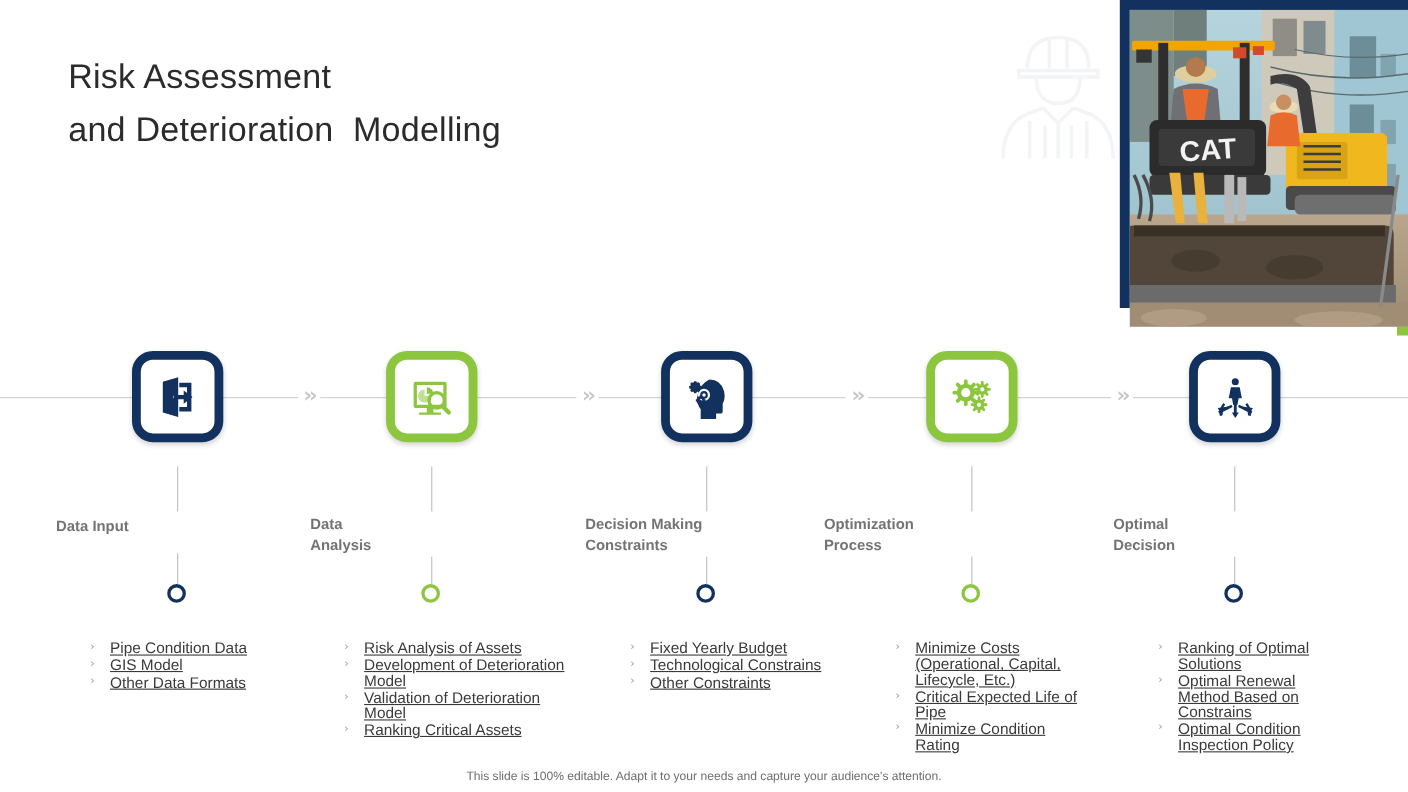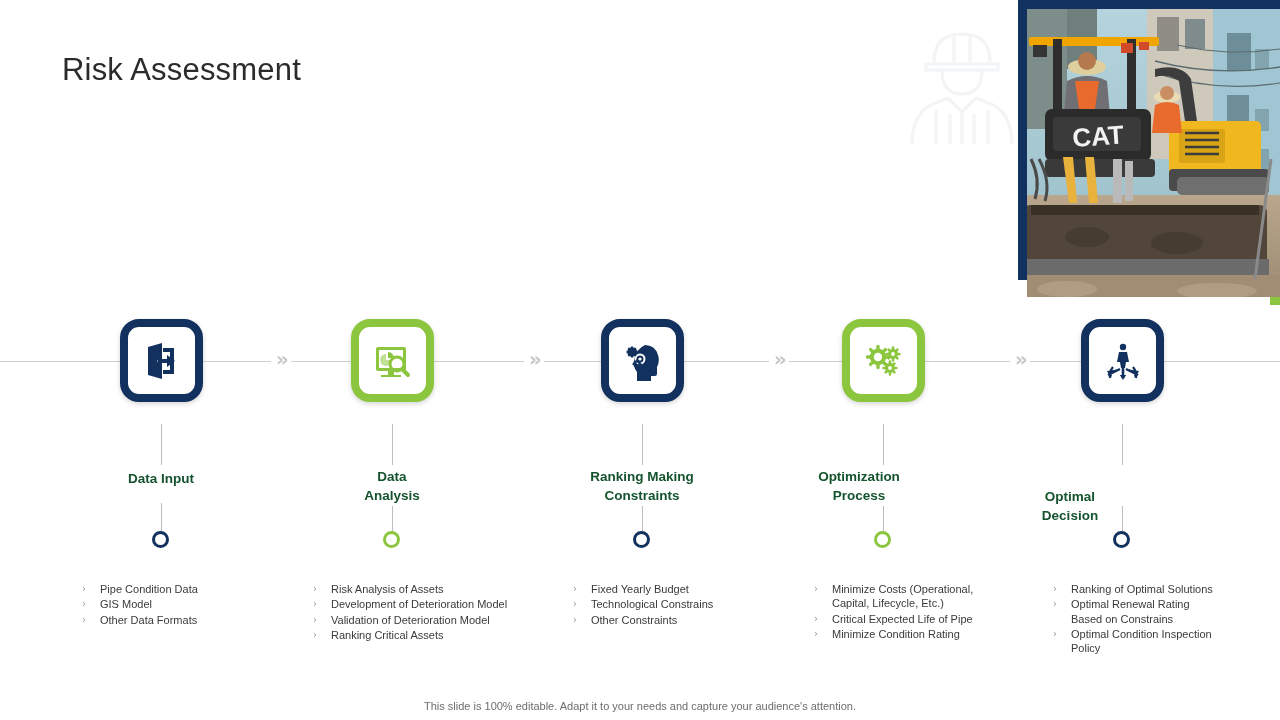--- a/index.html
+++ b/index.html
@@ -84,24 +84,24 @@
   }
 
   
   .vline {
     position: absolute; width: 1px; background: #bdbdbd;
   }
 
   .stage-label {
     position: absolute;
     width: 220px;
-    text-align: center;
+    text-align: left;
     font-size: 13.5px;
     font-weight: 700;
-    color: #14532d;
+    color: #737373;
     line-height: 19px;
   }
 
   .dot {
     position: absolute;
     width: 17px; height: 17px;
     border-radius: 50%;
     border: 3.5px solid #12315e;
     background: #fff;
   }
@@ -120,40 +120,42 @@
   .bullet .mark {
     flex: 0 0 auto;
     width: 18px;
     color: #9a9a9a;
     font-size: 10px;
     line-height: 14.3px;
     font-family: "DejaVu Sans", sans-serif;
   }
   .bullet .btxt {
     flex: 1 1 auto;
-    font-size: 11px;
+    font-size: 14px;
     line-height: 14.3px;
     color: #3a3a3a;
+    text-decoration: underline;
   }
 
   
   .footer {
     position: absolute; left: 0; top: 700px; width: 1280px;
     text-align: center;
     font-size: 11px;
     color: #6d6d6d;
   }
 </style>
 </head>
 <body>
 
 <div class="slide">
 
   <div class="title-block">
     <div class="title-line">Risk Assessment</div>
+    <div class="title-line">and Deterioration  Modelling</div>
   </div>
 
   <div class="watermark">
     <svg width="112" height="130" viewBox="0 0 112 130">
       <g fill="none" stroke="#f2f4f6" stroke-width="3.2">
         <path d="M28 44 q0 -28 28 -28 q28 0 28 28"></path>
         <path d="M20 46 h72 v6 h-72 z"></path>
         <path d="M48 16 v28 M64 16 v28"></path>
         <path d="M36 52 q0 24 20 24 q20 0 20 -24"></path>
         <path d="M6 126 q0 -34 26 -42 l10 -4 M106 126 q0 -34 -26 -42 l-10 -4"></path>
@@ -358,21 +360,21 @@
         </g>
         <g stroke="#12315e" stroke-width="2.2" fill="none">
           <circle cx="14" cy="23" r="2.6"></circle>
           <path d="M14 18.6 v1.6 M14 25.8 v1.6 M9.6 23 h1.6 M16.8 23 h1.6"></path>
         </g>
       </svg>
     </div>
   </div>
   <div class="vline" style="left:642px; top:424px; height:41px;"></div>
   <div class="stage-label" style="left:532px; top:467px;">
-    <div>Ranking Making</div>
+    <div>Decision Making</div>
     <div>Constraints</div>
   </div>
   <div class="vline" style="left:642px; top:506px; height:25px;"></div>
   <div class="dot" style="left:633px; top:531px;"></div>
   <div class="col" style="left:573px; width:215px;">
     <div class="bullet">
       <span class="mark">›</span>
       <span class="btxt">Fixed Yearly Budget</span>
     </div>
     <div class="bullet">
@@ -450,34 +452,34 @@
           <path d="M20 29 v8" stroke="#12315e" stroke-width="2.6"></path>
           <path d="M20 39 l-3.2 -5 h6.4 z"></path>
 
           <path d="M10 26 q-4 5 -3 11" stroke="#12315e" stroke-width="2.2" fill="none"></path>
           <path d="M30 26 q4 5 3 11" stroke="#12315e" stroke-width="2.2" fill="none"></path>
         </g>
       </svg>
     </div>
   </div>
   <div class="vline" style="left:1122px; top:424px; height:41px;"></div>
-  <div class="stage-label" style="left:960px; top:467px;margin-top:20px;">
+  <div class="stage-label" style="left:1012px; top:467px;">
     <div>Optimal</div>
     <div>Decision</div>
   </div>
   <div class="vline" style="left:1122px; top:506px; height:25px;"></div>
   <div class="dot" style="left:1113px; top:531px;"></div>
   <div class="col" style="left:1053px; width:165px;">
     <div class="bullet">
       <span class="mark">›</span>
       <span class="btxt">Ranking of Optimal Solutions</span>
     </div>
     <div class="bullet">
       <span class="mark">›</span>
-      <span class="btxt">Optimal Renewal Rating Based on Constrains</span>
+      <span class="btxt">Optimal Renewal Method Based on Constrains</span>
     </div>
     <div class="bullet">
       <span class="mark">›</span>
       <span class="btxt">Optimal Condition Inspection Policy</span>
     </div>
   </div>
 
   <div class="footer">This slide is 100% editable. Adapt it to your needs and capture your audience's attention.</div>
 
 </div>

